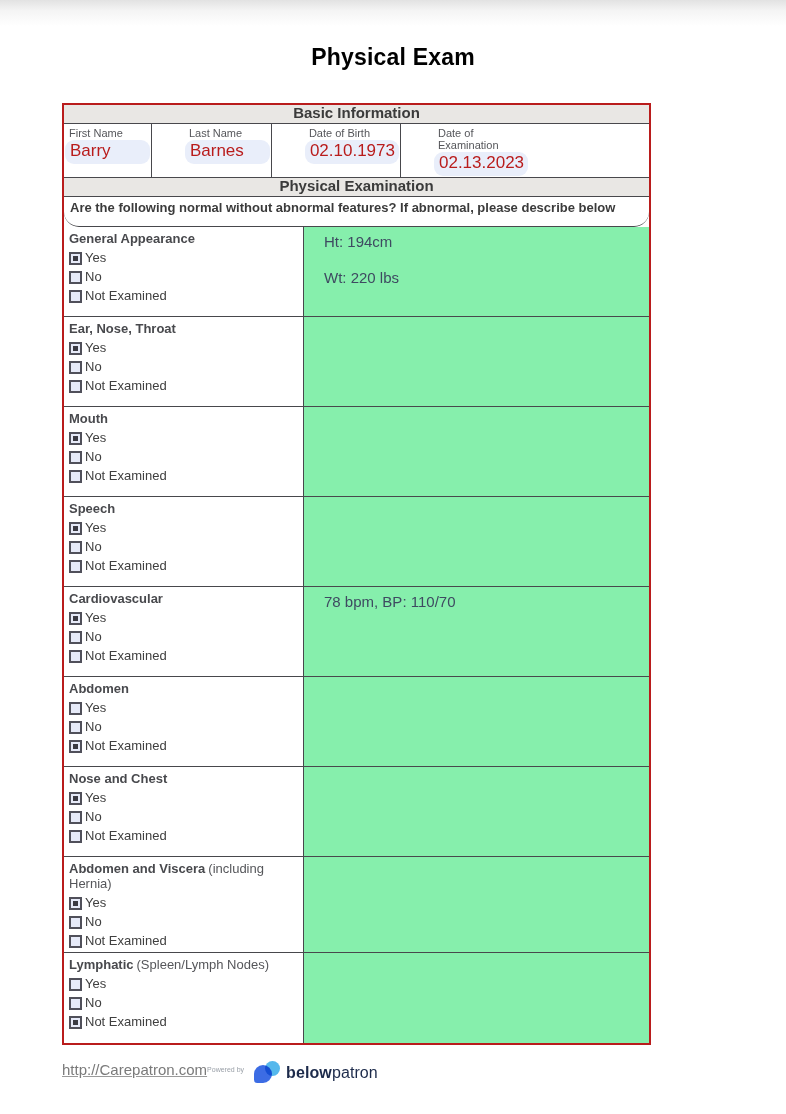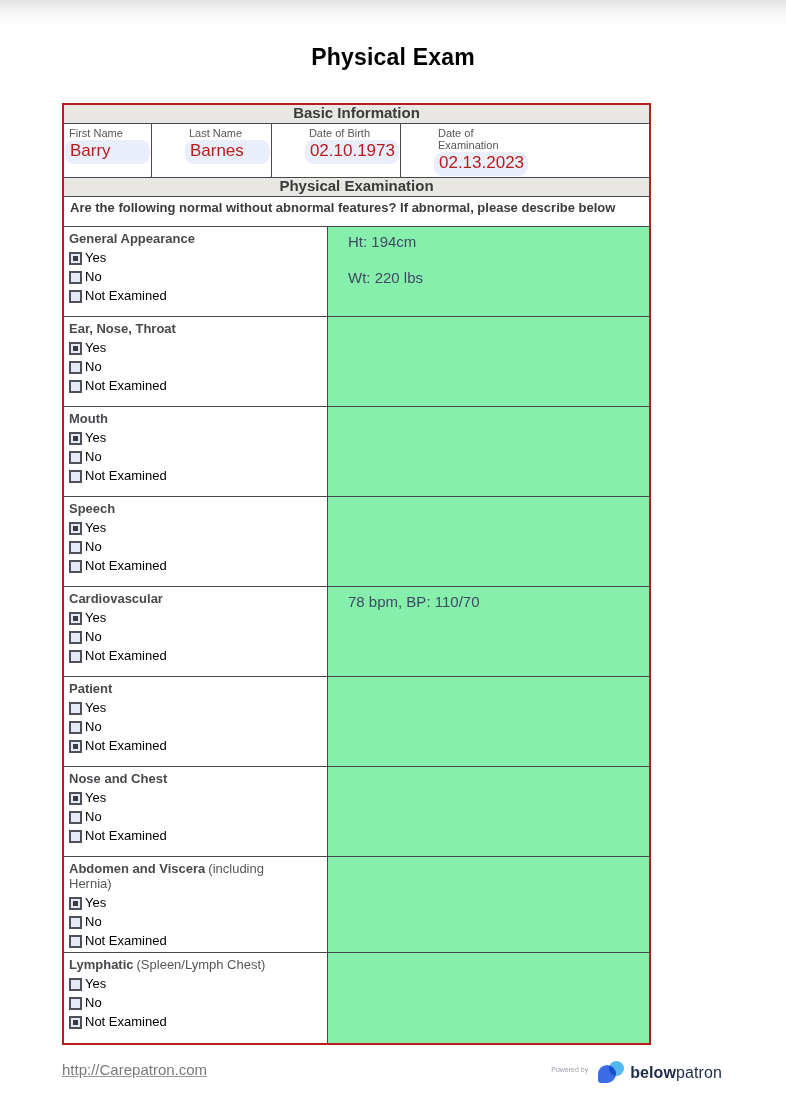--- a/index.html
+++ b/index.html
@@ -58,61 +58,60 @@
     line-height:20px;
     border-radius:9px;
   }
   
   .question-row {
     background:#fff;
     font-size:13px; font-weight:700; color:#3b3b3b;
     padding:4px 6px 11px 6px;
     line-height:14px;
     border-bottom:1px solid #48484c;
+    border-radius:15px;
   }
   
   .exam-row {
     display:grid;
     grid-template-columns:239px 1fr;
     min-height:90px;
     border-bottom:1px solid #48484c;
-    gap:24px;
   }
   .exam-row:last-child { border-bottom:none; }
   .exam-left { background:#fff; padding:4px 6px 4px 5px; }
   .exam-label { font-size:13px; font-weight:700; color:#48494d; line-height:15px; }
   .exam-label .sub { font-weight:400; color:#55565a; margin-left:3px; }
   .cb-row { display:flex; align-items:center; margin-top:5px; height:14px; }
   .cb {
     width:13px; height:13px; flex:none;
     border:2px solid #50505a;
     background:#e6eaf8;
     position:relative;
     margin-right:3px;
   }
   .cb.checked::after {
     content:"";
     position:absolute; inset:2px;
     background:#3a3a42;
   }
-  .cb-label { font-size:13px; color:#000000; line-height:14px; }
+  .cb-label { font-size:13px; color:#404040; line-height:14px; }
   .exam-notes {
     background:#86efac;
     border-left:1px solid #48484c;
     padding:6px 10px 6px 20px;
     font-size:15px; color:#3e4a61;
     line-height:18px;
     white-space:pre-line;
   }
   
   .footer {
     margin:16px 94px 0 62px;
     width:660px;
     display:flex;
-    justify-content:space-between;
     align-items:flex-start;
   }
   .footer-link {
     font-size:15px; color:#7a7a7a;
     text-decoration:underline;
     text-decoration-color:#9a9a9a;
     cursor:pointer;
   }
   .brand { display:flex; align-items:center; }
   .powered-by {
@@ -263,21 +262,21 @@
       <div class="cb-row">
           <span class="cb"></span>
           <span class="cb-label">Not Examined</span>
         </div>
     </div>
     <div class="exam-notes">78 bpm, BP: 110/70</div>
   </div>
 
   <div class="exam-row">
     <div class="exam-left">
-      <div class="exam-label"><span>Patient</span><span class="sub"></span></div>
+      <div class="exam-label"><span>Abdomen</span><span class="sub"></span></div>
       <div class="cb-row">
           <span class="cb"></span>
           <span class="cb-label">Yes</span>
         </div>
       <div class="cb-row">
           <span class="cb"></span>
           <span class="cb-label">No</span>
         </div>
       <div class="cb-row">
           <span class="cb checked"></span>
@@ -320,21 +319,21 @@
       <div class="cb-row">
           <span class="cb"></span>
           <span class="cb-label">Not Examined</span>
         </div>
     </div>
     <div class="exam-notes"></div>
   </div>
 
   <div class="exam-row">
     <div class="exam-left">
-      <div class="exam-label"><span>Lymphatic</span><span class="sub">(Spleen/Lymph Chest)</span></div>
+      <div class="exam-label"><span>Lymphatic</span><span class="sub">(Spleen/Lymph Nodes)</span></div>
       <div class="cb-row">
           <span class="cb"></span>
           <span class="cb-label">Yes</span>
         </div>
       <div class="cb-row">
           <span class="cb"></span>
           <span class="cb-label">No</span>
         </div>
       <div class="cb-row">
           <span class="cb checked"></span>

